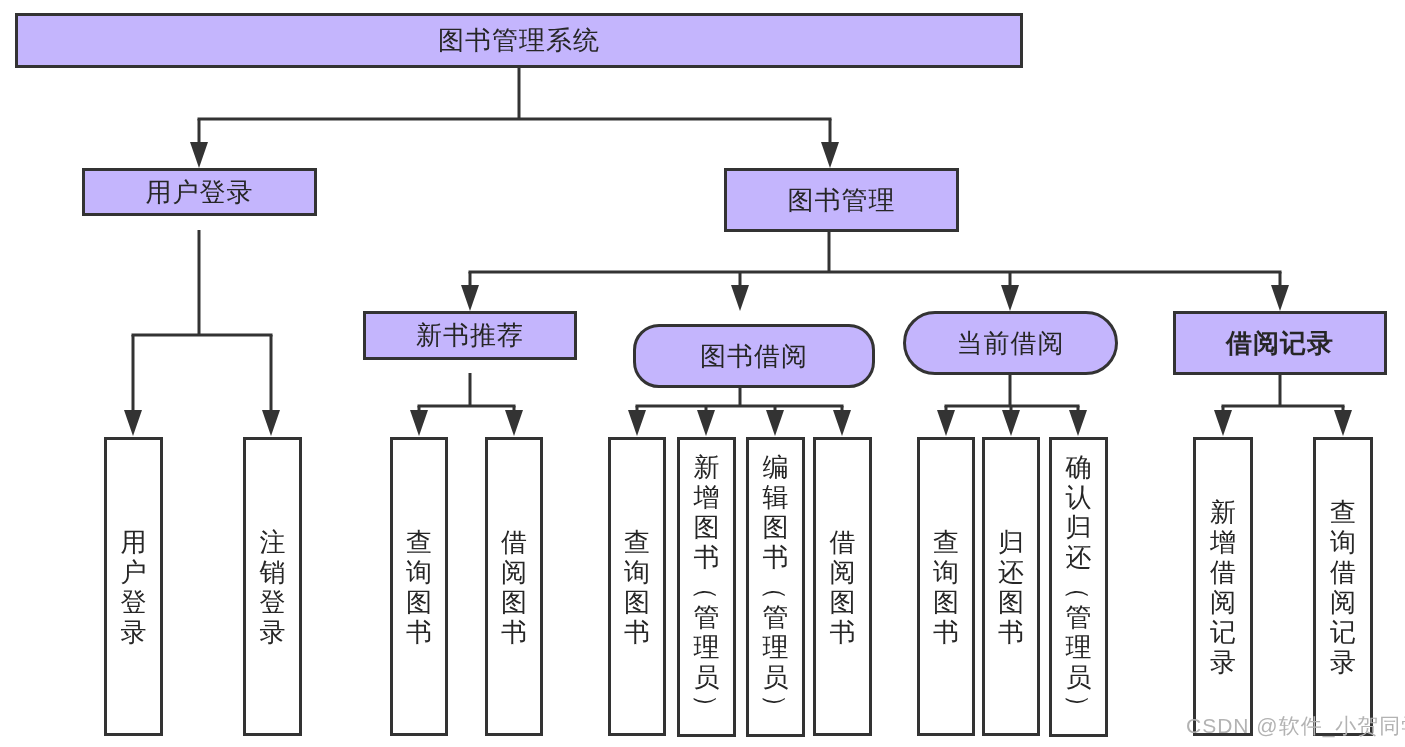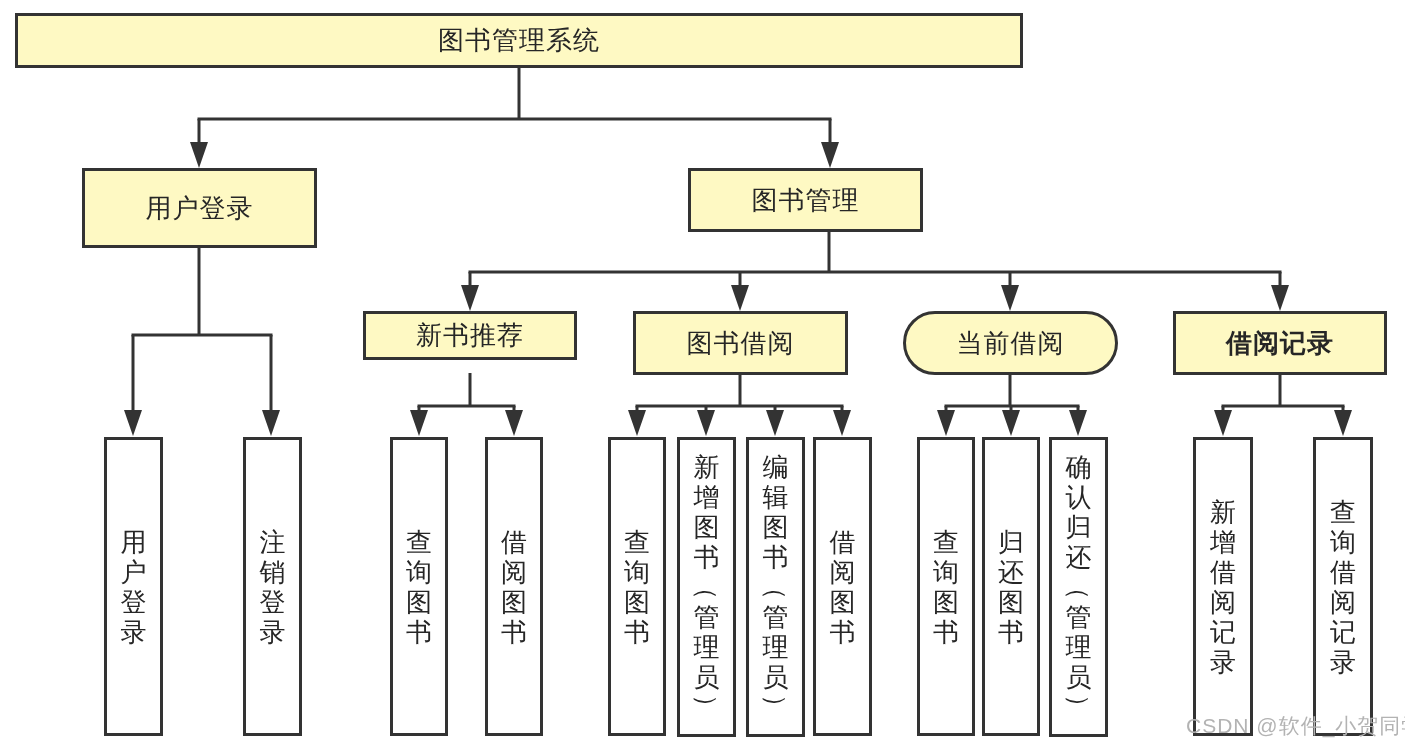--- a/index.html
+++ b/index.html
@@ -13,21 +13,21 @@
   }
   svg.connectors {
     position: absolute;
     left: 0; top: 0;
     width: 1405px; height: 747px;
   }
   .hbox {
     position: absolute;
     box-sizing: border-box;
     border: 3px solid #333333;
-    background: #fef9c3;
+    background: #c4b5fd;
     display: flex;
     align-items: center;
     justify-content: center;
     font-size: 26px;
     letter-spacing: 1px;
     color: #262626;
     white-space: nowrap;
   }
   .vbox {
     position: absolute;
@@ -114,25 +114,25 @@
       <line x1="1280" y1="373" x2="1280" y2="406" stroke="#333333" stroke-width="3"></line>
       <line x1="1221.5" y1="406" x2="1344.5" y2="406" stroke="#333333" stroke-width="3"></line>
       <line x1="1223" y1="406" x2="1223" y2="412" stroke="#333333" stroke-width="3"></line>
       <polygon points="1214,410 1232,410 1223,436" fill="#333333"></polygon>
       <line x1="1343" y1="406" x2="1343" y2="412" stroke="#333333" stroke-width="3"></line>
       <polygon points="1334,410 1352,410 1343,436" fill="#333333"></polygon>
     </svg>
 
   <div class="hbox" style="left:15px; top:13px; width:1008px; height:55px;">图书管理系统</div>
 
-  <div class="hbox" style="left:82px; top:168px; width:235px; height:80px;">用户登录</div>
-  <div class="hbox" style="left:688px; top:168px; width:235px; height:64px;">图书管理</div>
+  <div class="hbox" style="left:82px; top:168px; width:235px; height:48px;">用户登录</div>
+  <div class="hbox" style="left:724px; top:168px; width:235px; height:64px;">图书管理</div>
 
   <div class="hbox" style="left:363px; top:311px; width:214px; height:49px;">新书推荐</div>
-  <div class="hbox" style="left:633px; top:311px; width:215px; height:64px;">图书借阅</div>
+  <div class="hbox" style="left:633px; top:324px; width:242px; height:64px;border-radius:26px;">图书借阅</div>
   <div class="hbox" style="left:903px; top:311px; width:215px; height:64px;border-radius:32px;">当前借阅</div>
   <div class="hbox" style="left:1173px; top:311px; width:214px; height:64px;font-weight:bold;">借阅记录</div>
 
   <div class="vbox" style="left:104px; top:437px; width:59px; height:299px;">
       <span class="vchar">用</span>
       <span class="vchar">户</span>
       <span class="vchar">登</span>
       <span class="vchar">录</span>
     </div>
   <div class="vbox" style="left:243px; top:437px; width:59px; height:299px;">

